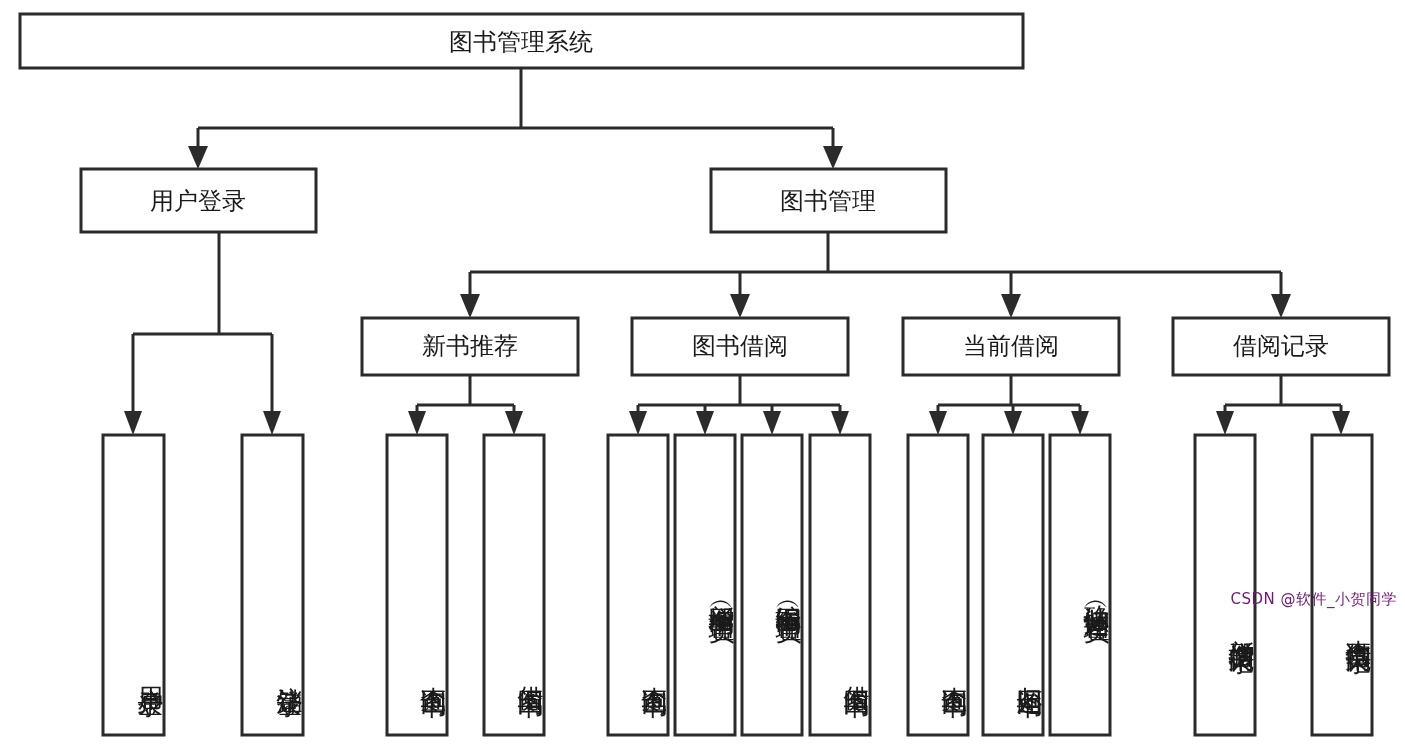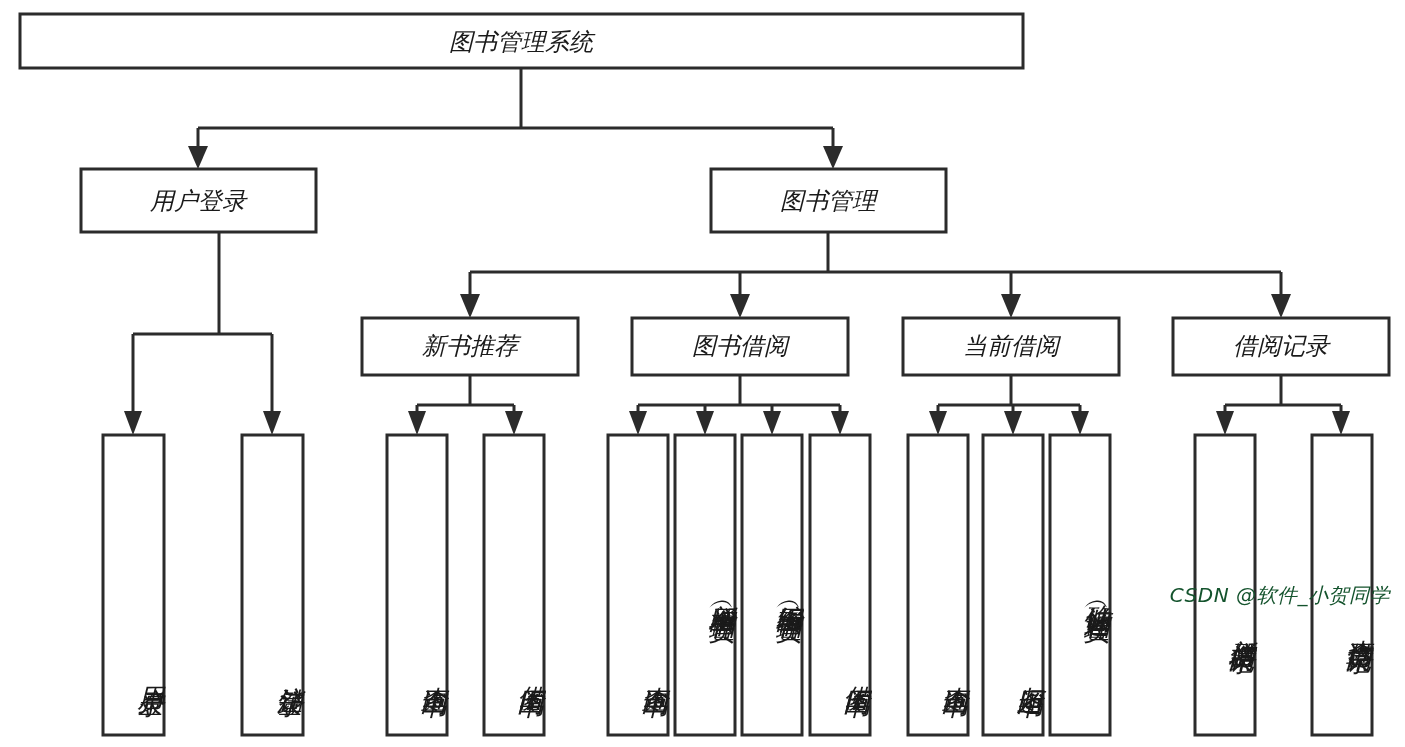--- a/index.html
+++ b/index.html
@@ -12,21 +12,20 @@
     width: 1405px;
     height: 747px;
     font-family: "DejaVu Sans", "Liberation Sans", sans-serif;
     overflow: hidden;
   }
   #diagram-root {
     position: relative;
     width: 1405px;
     height: 613px;
     background: #ffffff;
-    font-style: italic;
   }
   svg#chart-svg {
     position: absolute;
     left: 0;
     top: 0;
     width: 1405px;
     height: 747px;
     display: block;
   }
   .node-box {
@@ -61,25 +60,25 @@
     letter-spacing: 2px;
     color: #1a1a1a;
     white-space: nowrap;
     display: flex;
     align-items: flex-start;
     justify-content: center;
     pointer-events: none;
   }
   .watermark {
     position: absolute;
-    right: 15px;
+    right: 8px;
     bottom: 4px;
     font-family: "DejaVu Sans", "Liberation Sans", sans-serif;
-    font-size: 20px;
-    color: #14532d;
+    font-size: 15px;
+    color: #701a75;
     letter-spacing: 0.5px;
     white-space: nowrap;
   }
 </style>
 </head>
 <body>
 
 <div id="diagram-root">
 
   <svg id="chart-svg" viewBox="0 0 1405 747">

